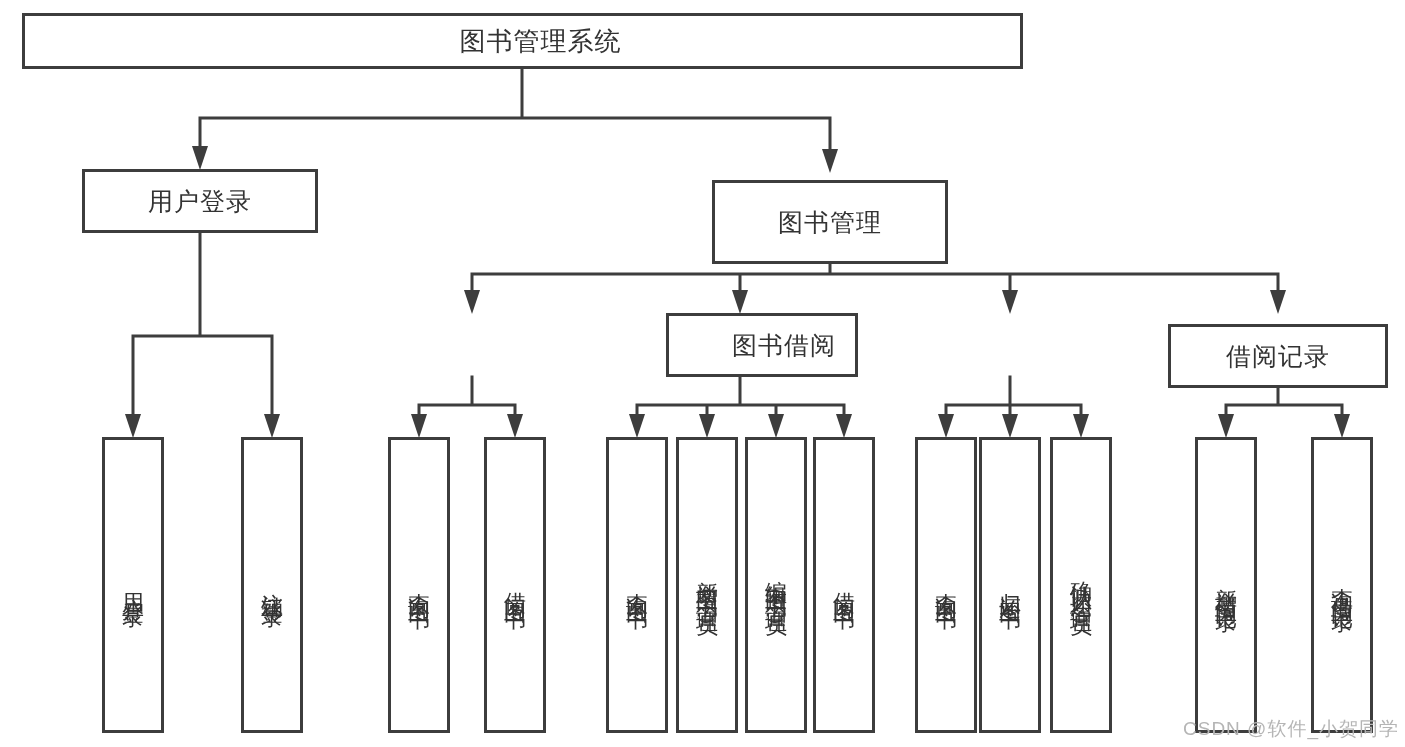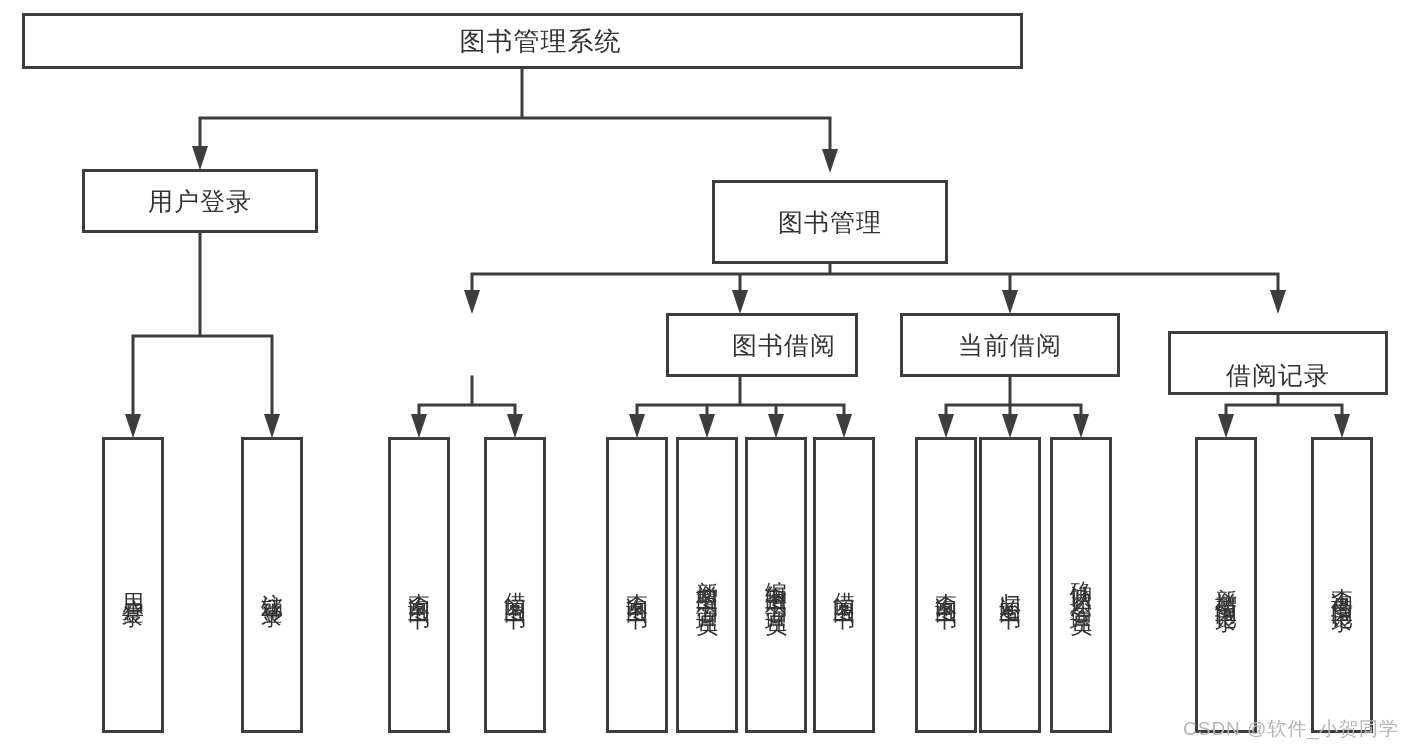--- a/index.html
+++ b/index.html
@@ -140,24 +140,21 @@
   <div class="box node" style="left:82px; top:169px; width:236px; height:64px;">
     <span>用户登录</span>
   </div>
   <div class="box node" style="left:712px; top:180px; width:236px; height:84px;">
     <span>图书管理</span>
   </div>
 
   <div class="box node" style="left:666px; top:313px; width:192px; height:64px;padding-left:44px;">
     <span>图书借阅</span>
   </div>
-  <div class="box node" style="left:900px; top:313px; width:220px; height:64px;">
-    <span>当前借阅</span>
-  </div>
-  <div class="box node" style="left:1168px; top:331px; width:220px; height:64px;align-items:flex-end;">
+  <div class="box node" style="left:1168px; top:324px; width:220px; height:64px;">
     <span>借阅记录</span>
   </div>
 
   <div class="box leaf" style="left:102px; top:437px; width:62px; height:296px;">
     <span>用户登录</span>
   </div>
   <div class="box leaf" style="left:241px; top:437px; width:62px; height:296px;">
     <span>注销登录</span>
   </div>
 

